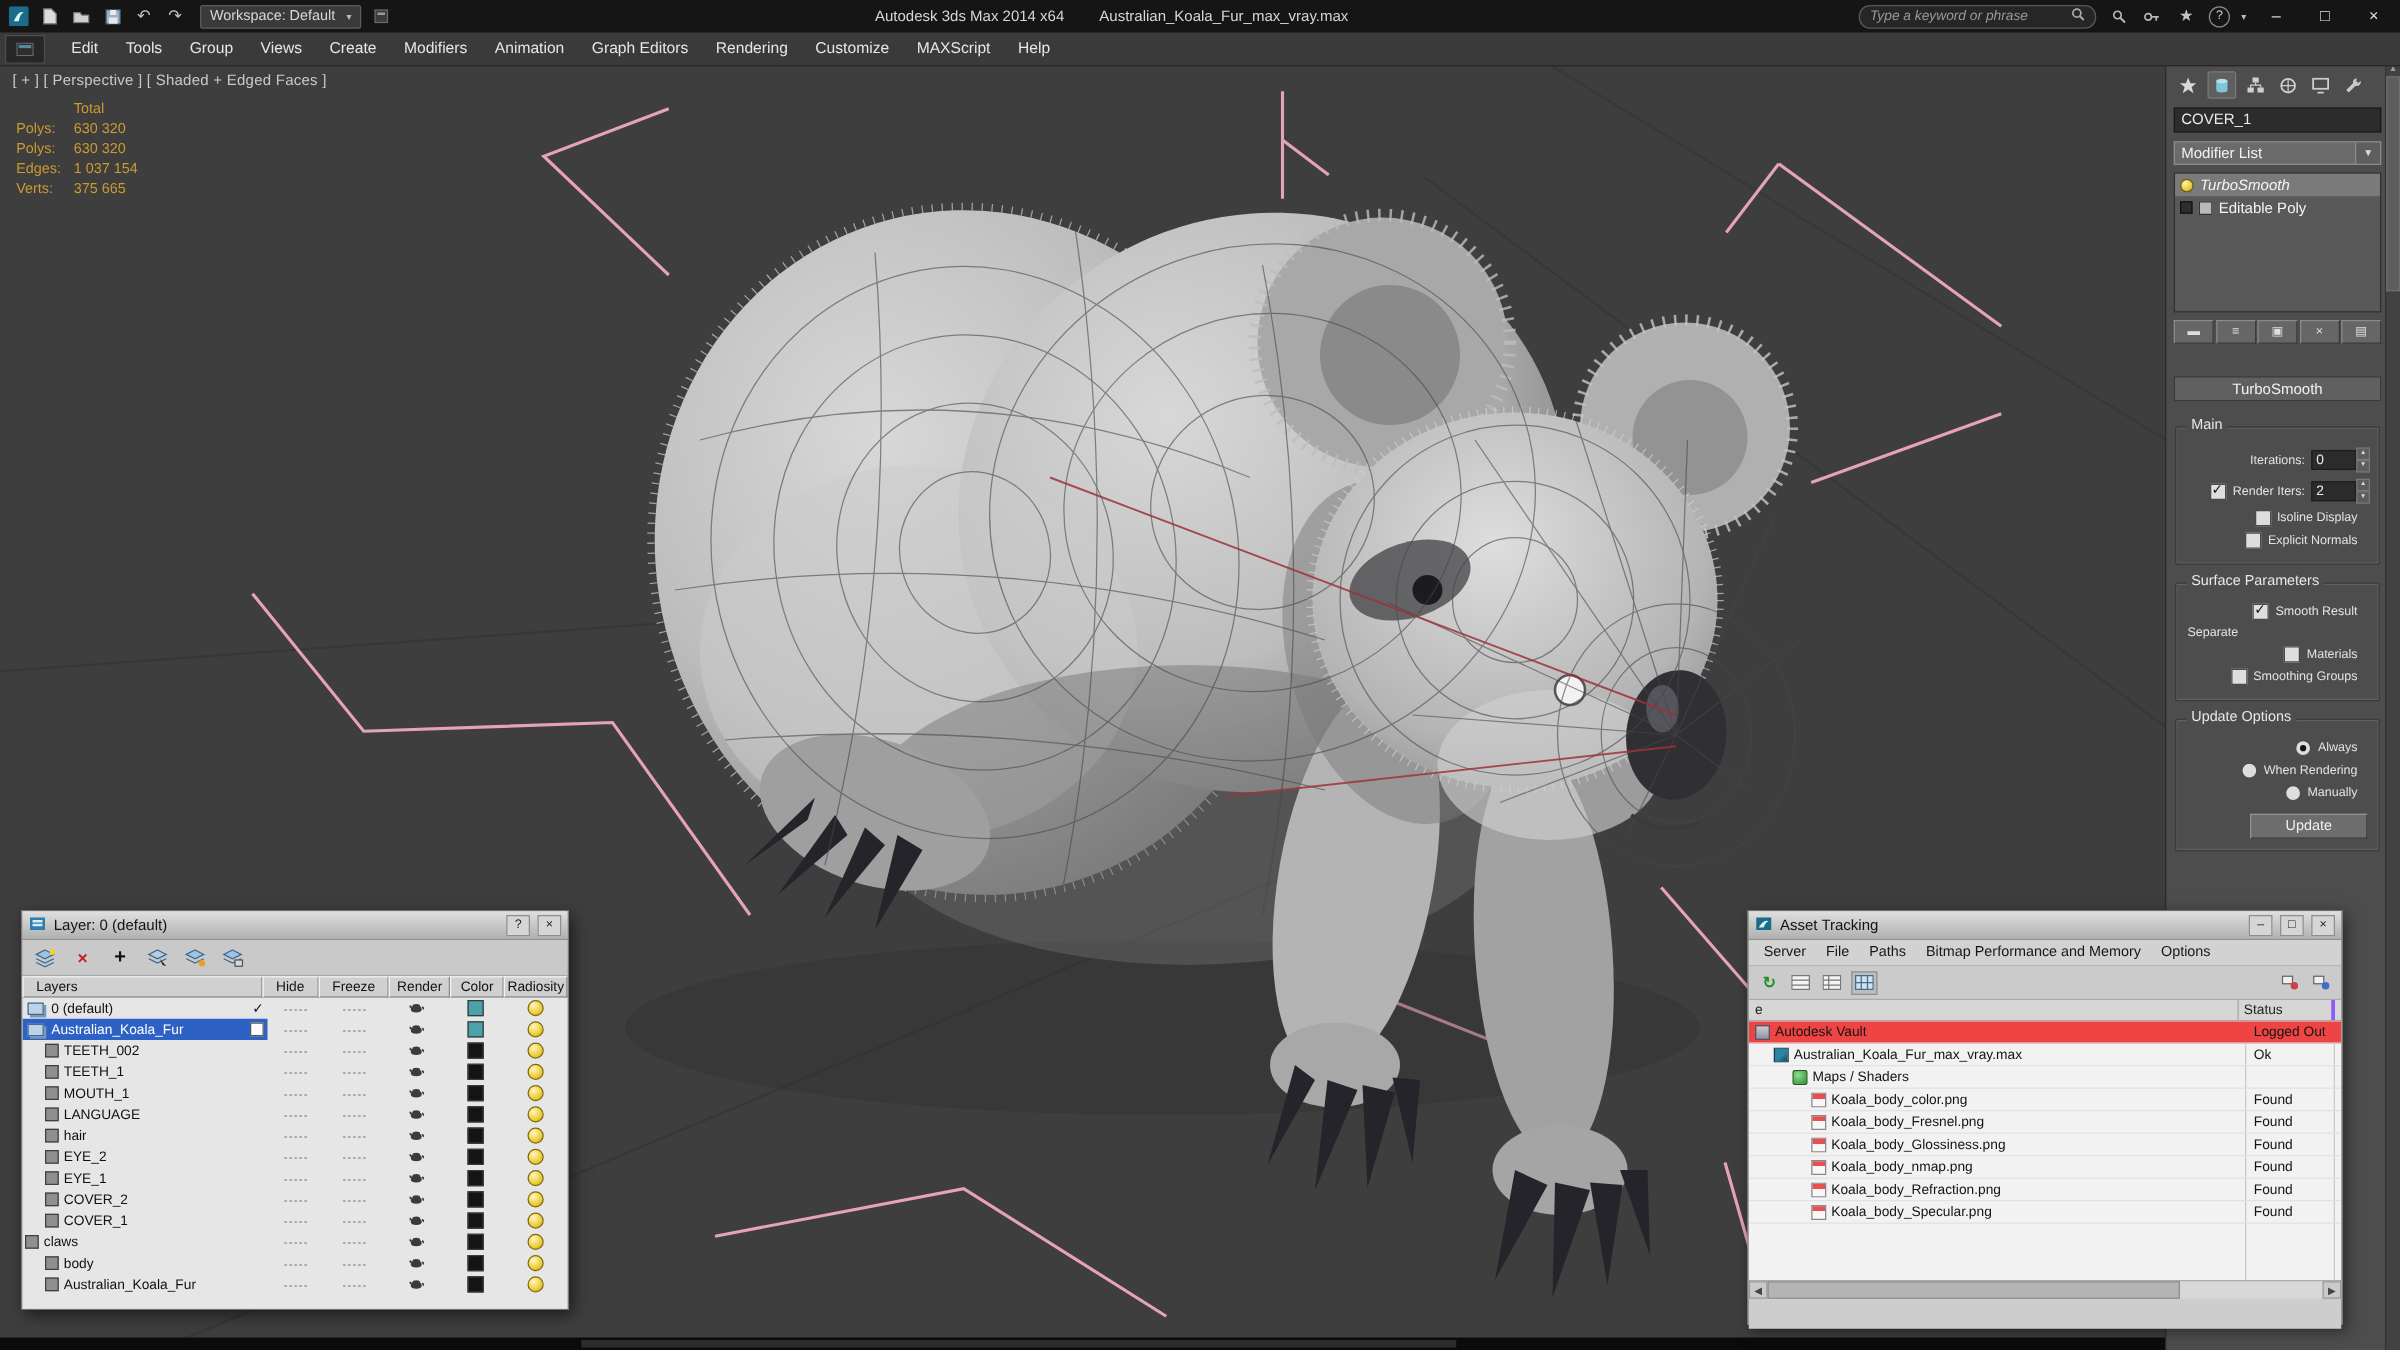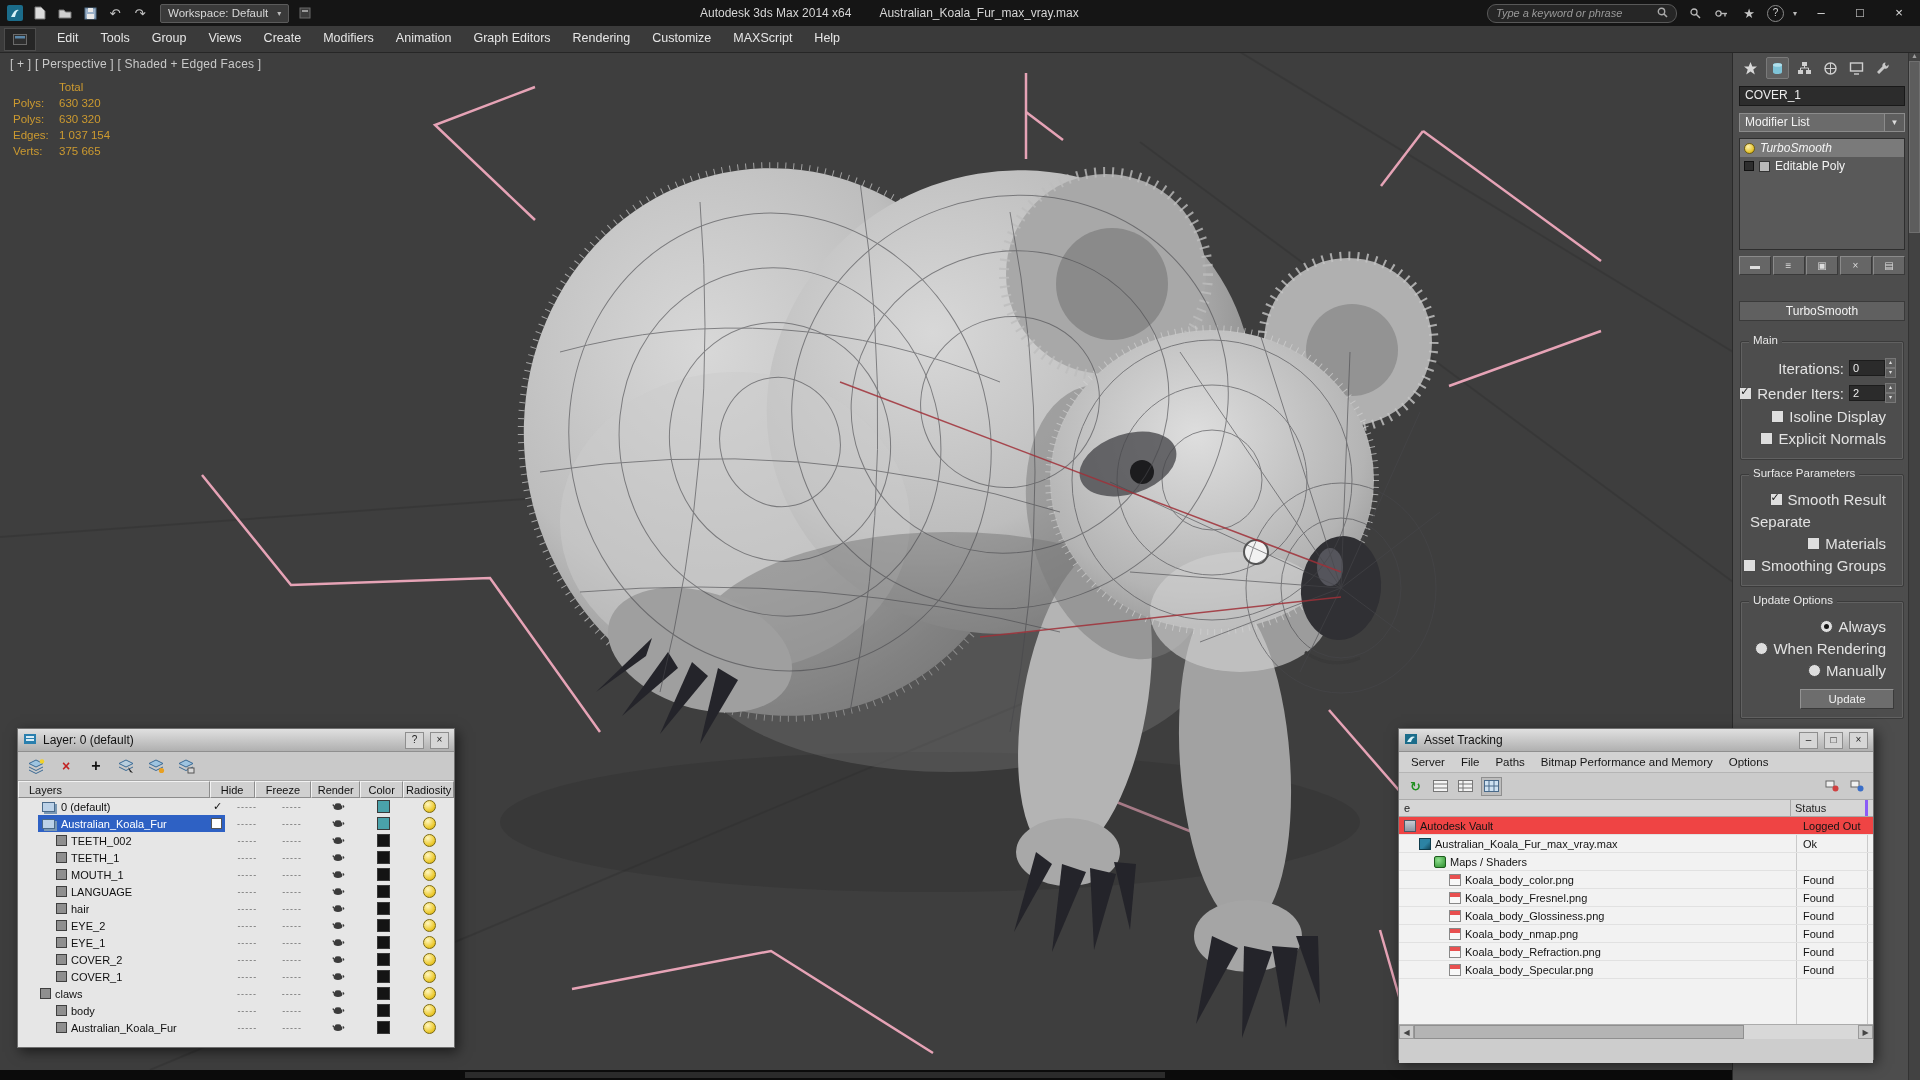--- a/index.html
+++ b/index.html
@@ -54,21 +54,21 @@
   .poly-pre{width:8px;height:8px;background:#2e2e2e;border:1px solid #111;flex:none;}
   .poly-chip{width:9px;height:9px;background:#b9b9b9;border:1px solid #333;flex:none;}
   .stack-btns{display:flex;justify-content:space-between;}
   .sbtn{width:30px;height:17px;background:#666;border:1px solid;border-color:#8a8a8a #3a3a3a #3a3a3a #8a8a8a;color:#ddd;font-size:10px;display:flex;align-items:center;justify-content:center;}
   .rollout-header{margin-top:26px;height:18px;background:#606060;border:1px solid #3a3a3a;color:#f2f2f2;font-size:12px;display:flex;align-items:center;justify-content:center;}
   .rollout-body{padding:10px 0 16px;}
   .pgroup{position:relative;border:1px solid #3b3b3b;box-shadow:0 0 0 1px #616161 inset;border-radius:2px;margin:10px 1px 14px;padding:11px 5px 7px;}
   .pgroup-label{position:absolute;top:-8px;left:8px;background:#4d4d4d;padding:0 4px;font-size:11.5px;color:#e8e8e8;}
   .prow{display:flex;align-items:center;justify-content:flex-end;gap:5px;margin:5px 0;padding-right:2px;}
   .prow.pad{padding-right:12px;}
-  .plabel{font-size:15px;color:#e2e2e2;white-space:nowrap;}
+  .plabel{font-size:10px;color:#e2e2e2;white-space:nowrap;}
   .spin{display:flex;align-items:center;}
   .spin-val{width:28px;height:14px;background:#2b2b2b;border:1px solid #1c1c1c;color:#eee;font-size:11px;padding:0 3px;line-height:14px;}
   .spin-arr{display:flex;flex-direction:column;width:11px;}
   .spin-arr span{height:8px;background:#5d5d5d;border:1px solid #777;font-size:6px;line-height:6px;text-align:center;color:#ddd;}
   .cbx{width:11px;height:11px;background:#dedede;border:1px solid #4a4a4a;position:relative;flex:none;}
   .cbx.on::after{content:"✓";position:absolute;left:0;top:-3px;font-size:11px;color:#141414;font-weight:bold;}
   .rdo{width:11px;height:11px;border-radius:50%;background:#dedede;border:1px solid #4a4a4a;position:relative;flex:none;}
   .rdo.on::after{content:"";position:absolute;left:3px;top:3px;width:5px;height:5px;border-radius:50%;background:#141414;}
   .update-btn{width:92px;height:18px;margin:10px 4px 2px auto;background:#6d6d6d;border:1px solid;border-color:#939393 #3a3a3a #3a3a3a #939393;color:#f0f0f0;font-size:11.5px;display:flex;align-items:center;justify-content:center;}
 
@@ -82,21 +82,21 @@
   .layer-dlg{left:17px;top:728px;width:436px;height:318px;}
   .layer-toolbar{height:28px;background:#c9c9c9;border-bottom:1px solid #a6a6a6;display:flex;align-items:center;gap:10px;padding:0 8px;}
   .lt-ic{width:20px;height:18px;display:flex;align-items:center;justify-content:center;}
   .lt-x{color:#c22222;font-weight:bold;font-size:14px;}
   .lt-plus{color:#111;font-weight:bold;font-size:16px;}
   .layer-header{display:flex;height:17px;}
   .lh-cell{border:1px solid;border-color:#f2f2f2 #8c8c8c #8c8c8c #f2f2f2;background:#d0d0d0;font-size:11px;color:#111;display:flex;align-items:center;justify-content:center;box-sizing:border-box;white-space:nowrap;overflow:hidden;}
   .lh-cell:first-child{justify-content:flex-start;padding-left:10px;}
   .layer-list{height:249px;background:#e6e6e6;overflow:hidden;}
   .layer-row{display:flex;align-items:center;height:17px;font-size:11px;color:#101010;}
-  .lr-name{display:flex;align-items:center;gap:4px;height:100%;box-sizing:border-box;margin-left:20px;}
+  .lr-name{display:flex;align-items:center;gap:4px;height:100%;box-sizing:border-box;}
   .layer-row.sel .lr-name{background:#2e61c4;}
   .layer-row.sel .lr-text{color:#fff;}
   .lr-cur{margin-left:auto;margin-right:3px;display:flex;align-items:center;}
   .cur-check{color:#101010;font-size:11px;font-weight:bold;}
   .mini-box{width:9px;height:9px;background:#fff;border:1px solid #555;}
   .lr-cell{display:flex;align-items:center;justify-content:center;height:100%;box-sizing:border-box;color:#6a6a6a;font-size:9px;letter-spacing:1px;overflow:hidden;}
   .lr-text{white-space:nowrap;overflow:hidden;}
   .ic-layer{width:11px;height:8px;background:#bcd2e8;border:1px solid #4a6a8a;box-shadow:2px 2px 0 #7a98b4;flex:none;margin-right:2px;}
   .ic-object{width:9px;height:9px;background:#8f8f8f;border:1px solid #3f3f3f;flex:none;}
   .swatch{width:11px;height:11px;border:1px solid #3a3a3a;}

